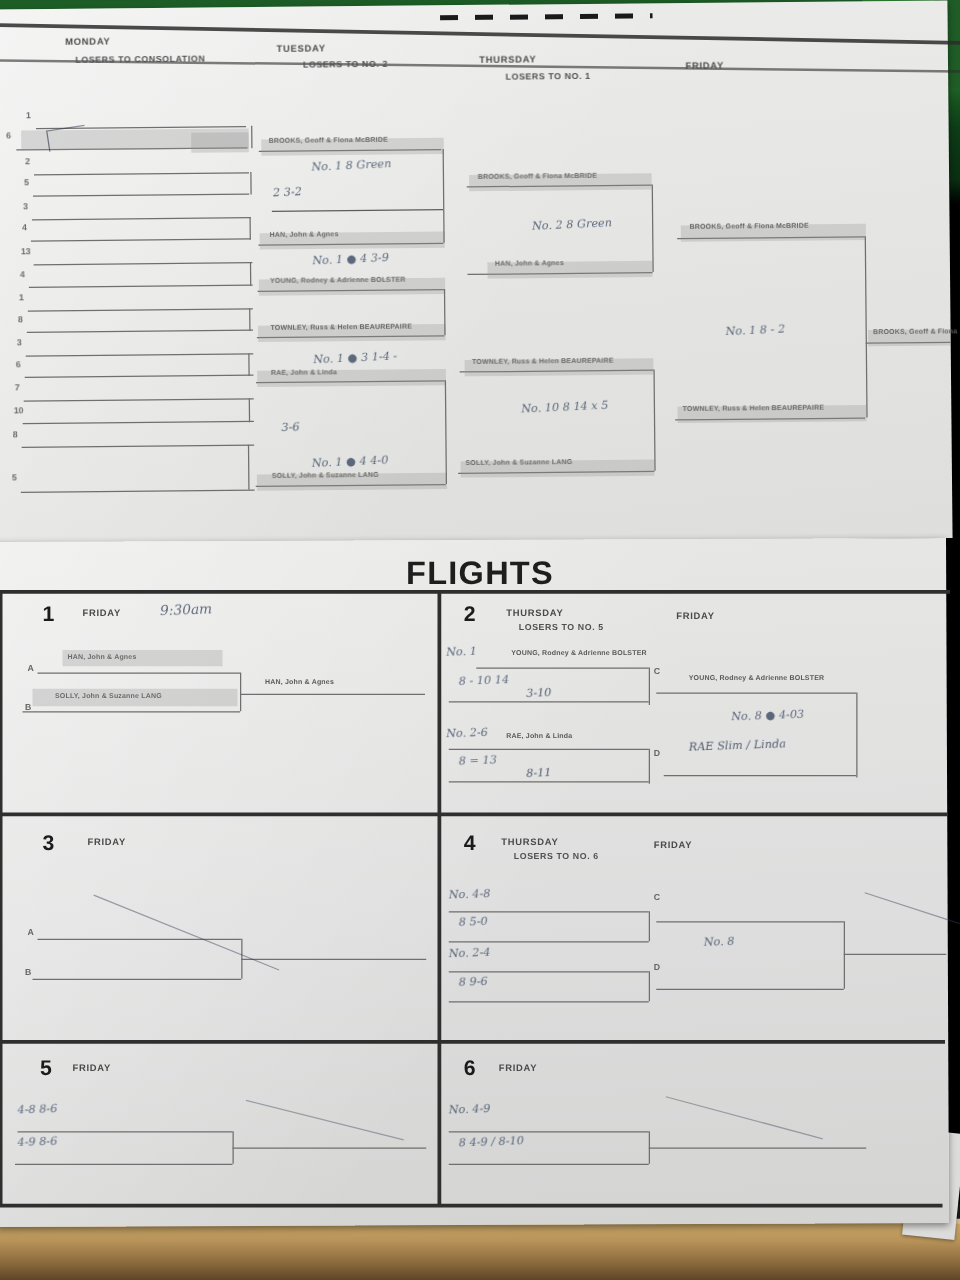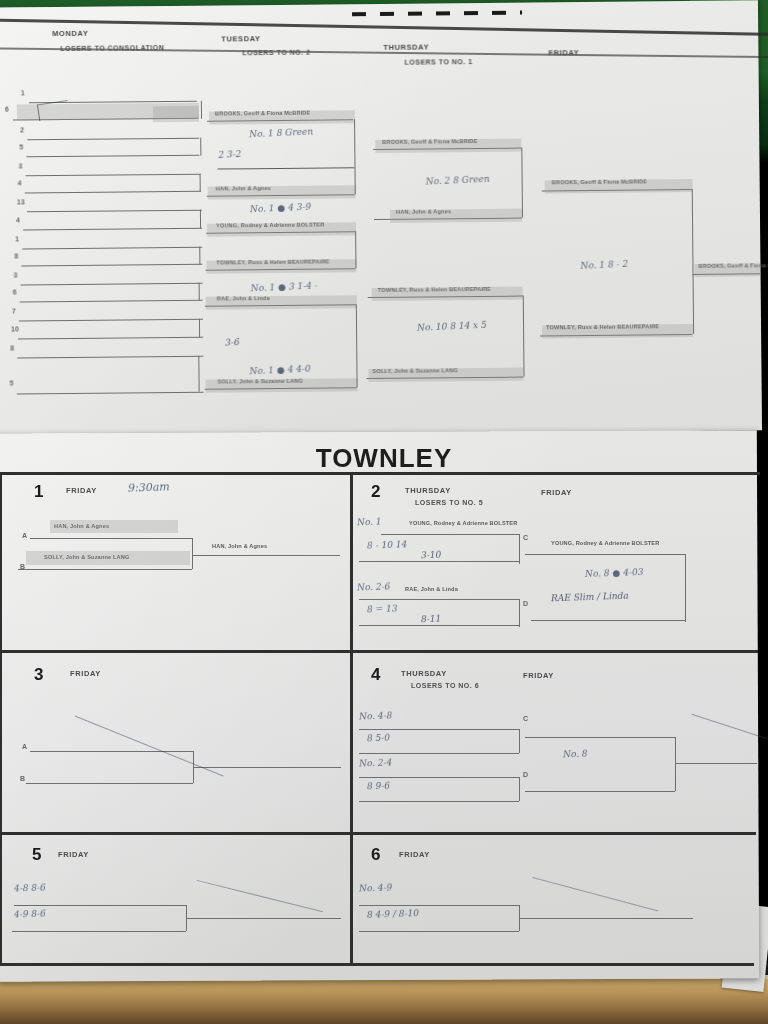--- a/index.html
+++ b/index.html
@@ -252,21 +252,21 @@
   <div class="hand" style="left:586px;top:258px;">No. 1   8   -  2</div>
 
   <div style="position:absolute;left:45px;top:95px;width:30px;height:16px;
               border-left:1px solid rgba(40,50,70,.6);border-top:1px solid rgba(40,50,70,.5);transform:rotate(-8deg);"></div>
 </div>
 
 <div class="sheet" id="sheet-bottom">
   <div class="glare" style="left:0;top:0;width:762px;height:548px;"></div>
 </div>
 
-<div id="flights-title">TOWNLEY</div>
+<div id="flights-title">FLIGHTS</div>
 
 <div class="grid-line" style="left:0;top:472px;width:760px;height:3px;"></div>
 <div class="grid-line" style="left:0;top:650px;width:758px;height:3px;"></div>
 <div class="grid-line" style="left:0;top:832px;width:756px;height:3px;"></div>
 <div class="grid-line" style="left:0;top:963px;width:754px;height:3px;"></div>
 <div class="grid-line" style="left:350px;top:472px;width:3px;height:492px;"></div>
 <div class="grid-line" style="left:0;top:472px;width:2px;height:492px;"></div>
 
 <div class="flight-cell" style="left:0;top:472px;width:350px;height:178px;">
   <div class="flight-num" style="left:34px;top:10px;">1</div>

